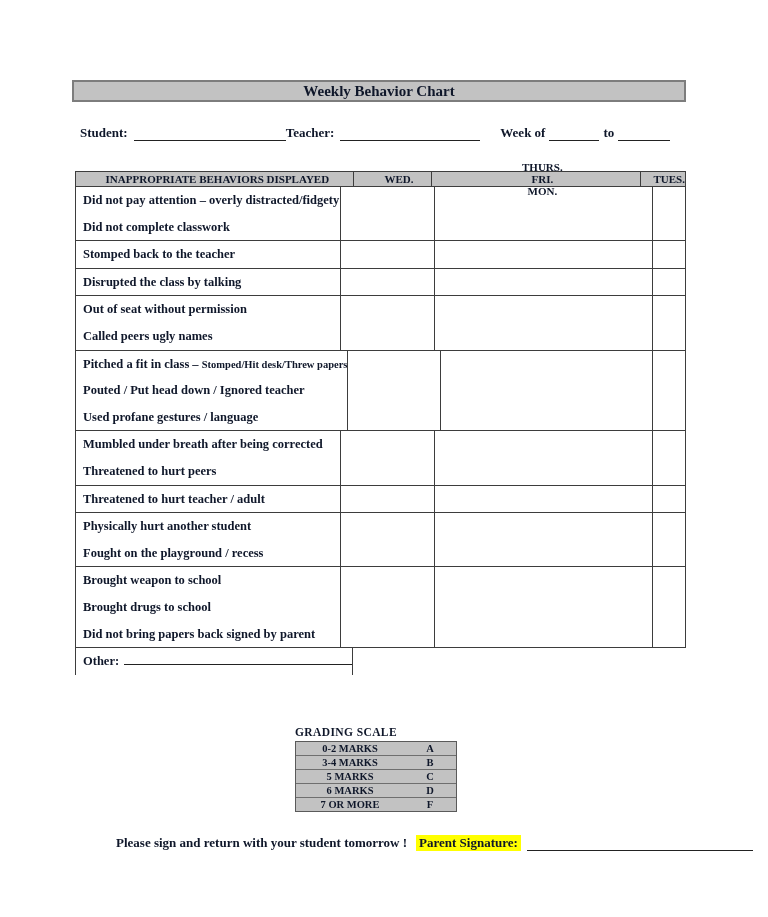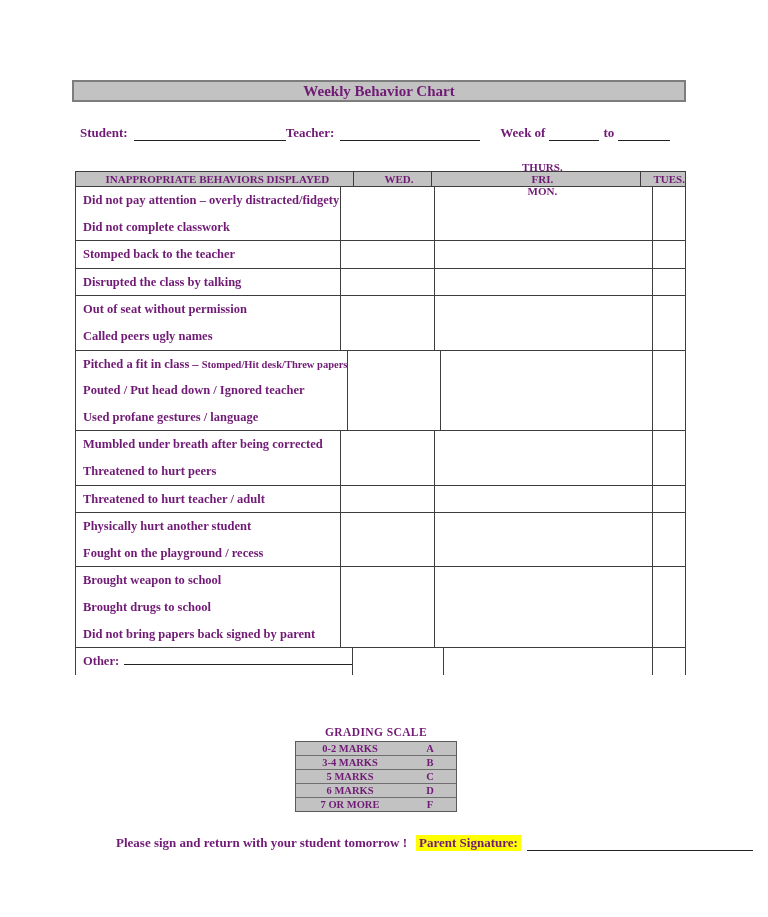--- a/index.html
+++ b/index.html
@@ -1,18 +1,18 @@
 <!DOCTYPE html>
 <html><head>
 <meta charset="utf-8">
 <style>
   html,body { margin:0; padding:0; background:#fff; }
   .page {
     position:relative; width:768px; height:917px; background:#ffffff;
-    font-family:"Liberation Serif", serif; color:#701a75; overflow:hidden;
+    font-family:"Liberation Serif", serif; color:#0f172a; overflow:hidden;
   }
 
   
   .title-bar {
     position:absolute; left:72px; top:80px; width:614px; height:22px;
     background:#c2c2c2; border:2px solid #7d7d7d; box-sizing:border-box;
     display:flex; align-items:center; justify-content:center;
     font-weight:bold; font-size:15px;
   }
 
@@ -43,35 +43,35 @@
   }
   .thead .hc { border-right:1.5px solid #3d3d3d; box-sizing:border-box; height:100%;
     display:flex; align-items:center; justify-content:center; }
   .hc-beh { width:280px; justify-content:flex-start; padding-left:6px; }
   .hc-wed { width:66px; }
   .hc-mid { width:197px;flex-direction:column; }
   .hc-mid span { flex:1; text-align:center; }
   .hc-tues { flex:1; border-right:1.5px solid #3d3d3d; }
 
   .brow { display:flex; border-bottom:1.5px solid #3d3d3d;gap:32px; }
-  .brow:last-child { border-bottom:none; }
+  .brow:last-child { border-bottom:none;align-items:center; }
   .brow .cell { border-right:1.5px solid #3d3d3d; box-sizing:border-box; }
   .bcell { width:280px; padding-left:7px; }
   .mark-wed { width:66px; }
   .mark-mid { width:197px; }
   .mark-tues { flex:1; }
   .bline { height:26.6px; line-height:26.6px; white-space:nowrap;
     font-size:12.5px; font-weight:bold; }
   .bline .small { font-size:10.5px; }
   .inline-line { display:inline-block; width:228px; height:11px;
     border-bottom:1.4px solid #222; margin-left:5px; }
 
   
   .grading-title {
-    position:absolute; left:295px; top:726px; width:162px; text-align:center;
+    position:absolute; left:295px; top:726px; width:162px; 
     font-size:11.5px; font-weight:bold; letter-spacing:0.4px;
   }
   .grading-table {
     position:absolute; left:295px; top:741px; width:162px;
     background:#c2c2c2; border:1.5px solid #5a5a5a; box-sizing:border-box;
     font-size:10.5px; font-weight:bold;
   }
   .grow { display:flex; height:13px; align-items:center; border-bottom:1px solid #6e6e6e; }
   .grow:last-child { border-bottom:none; }
   .grange { width:108px; text-align:center; }

